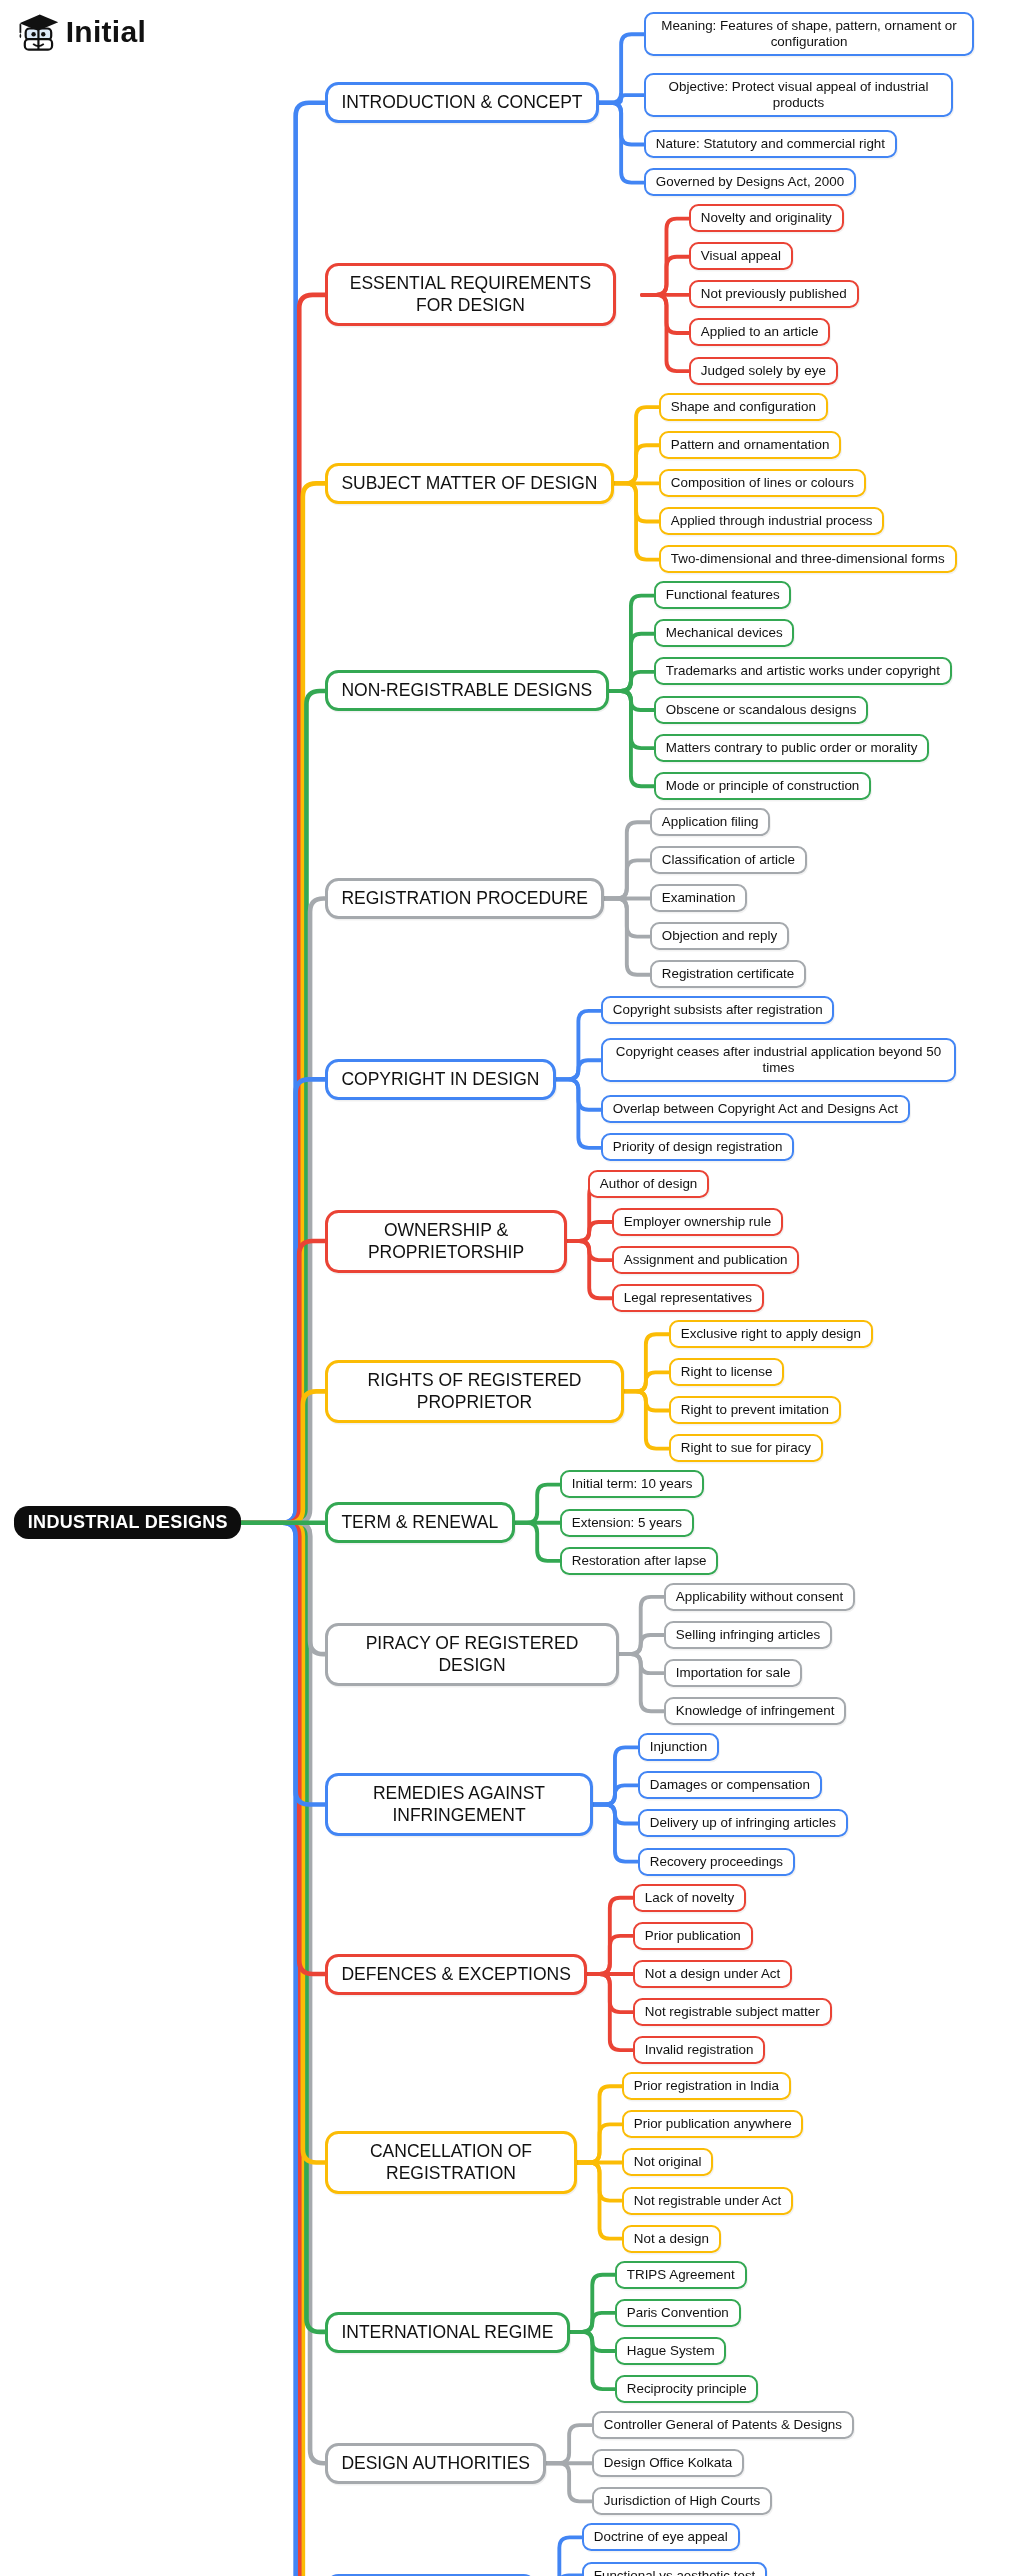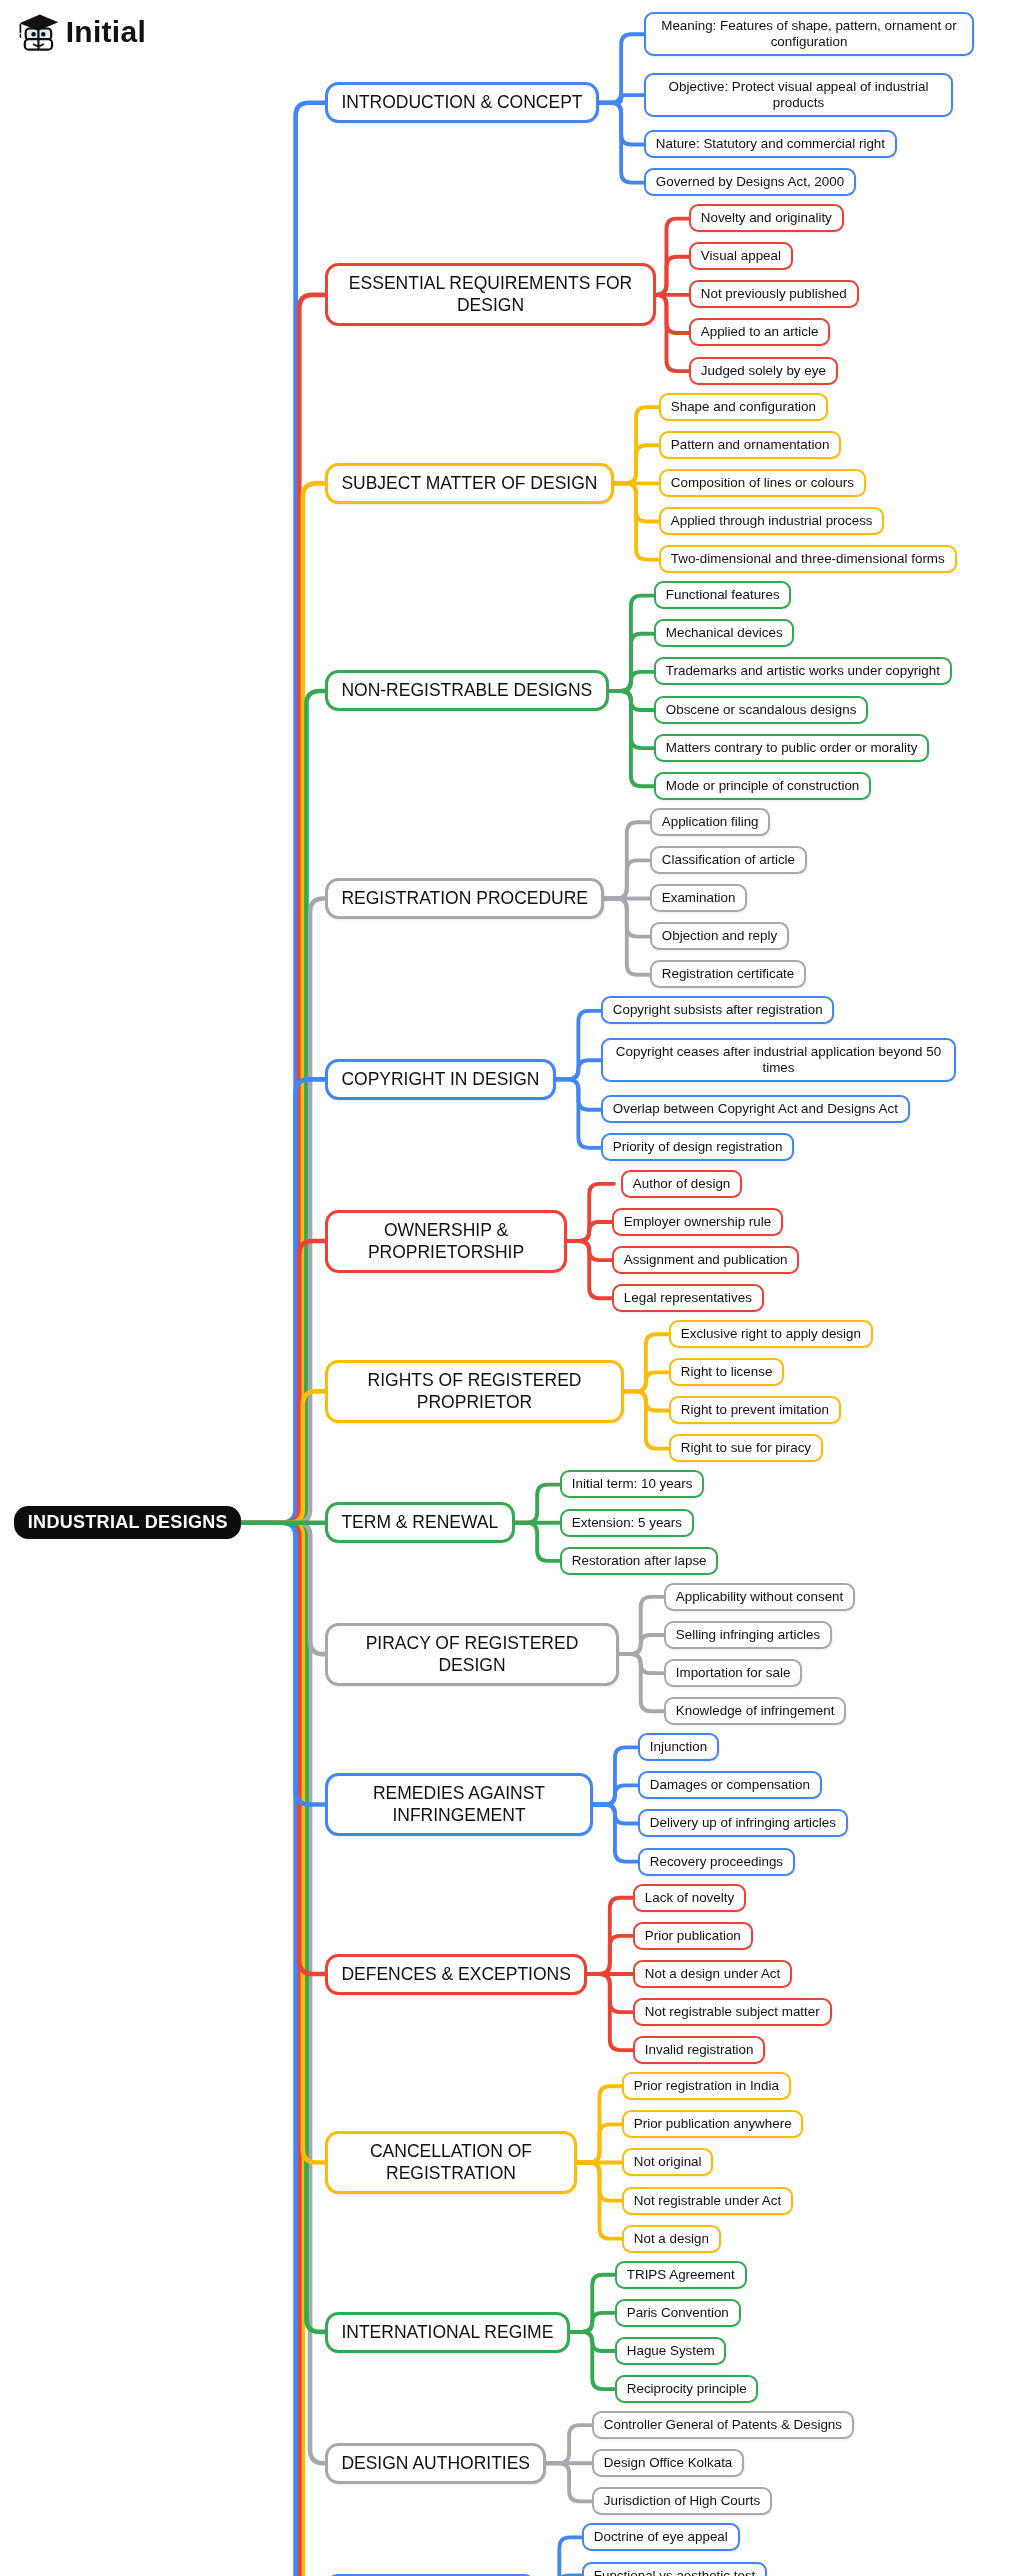--- a/index.html
+++ b/index.html
@@ -178,21 +178,21 @@
     </svg>
     <span class="brand">Initial</span>
   </div>
 
   <div id="root-node" class="node root" style="background: rgb(13, 13, 13); color: rgb(255, 255, 255); left: 14.4px; top: 1506px;">INDUSTRIAL DESIGNS</div>
 <div class="node parent" style="border-color: rgb(66, 133, 244); left: 325px; top: 82px;">INTRODUCTION &amp; CONCEPT</div>
     <div class="node child wrap" style="width: 309px; border-color: rgb(66, 133, 244); left: 644px; top: 73px;">Objective: Protect visual appeal of industrial products</div>
     <div class="node child wrap" style="width: 330px; border-color: rgb(66, 133, 244); left: 644px; top: 12px;">Meaning: Features of shape, pattern, ornament or configuration</div>
     <div class="node child" style="border-color: rgb(66, 133, 244); left: 644px; top: 130px;">Nature: Statutory and commercial right</div>
     <div class="node child" style="border-color: rgb(66, 133, 244); left: 644px; top: 168px;">Governed by Designs Act, 2000</div>
-    <div class="node parent wrap" style="width: 331px; border-color: rgb(234, 67, 53); left: 325px; top: 263px;">ESSENTIAL REQUIREMENTS FOR DESIGN</div>
+    <div class="node parent wrap" style="width: 291px; border-color: rgb(234, 67, 53); left: 325px; top: 263px;">ESSENTIAL REQUIREMENTS FOR DESIGN</div>
     <div class="node child" style="border-color: rgb(234, 67, 53); left: 689px; top: 204px;">Novelty and originality</div>
     <div class="node child" style="border-color: rgb(234, 67, 53); left: 689px; top: 242px;">Visual appeal</div>
     <div class="node child" style="border-color: rgb(234, 67, 53); left: 689px; top: 280px;">Not previously published</div>
     <div class="node child" style="border-color: rgb(234, 67, 53); left: 689px; top: 318px; text-align: right;">Applied to an article</div>
     <div class="node child" style="border-color: rgb(234, 67, 53); left: 689px; top: 357px;">Judged solely by eye</div>
     <div class="node parent" style="border-color: rgb(251, 188, 5); left: 325px; top: 463px;">SUBJECT MATTER OF DESIGN</div>
     <div class="node child" style="border-color: rgb(251, 188, 5); left: 659px; top: 393px;">Shape and configuration</div>
     <div class="node child" style="border-color: rgb(251, 188, 5); left: 659px; top: 431px;">Pattern and ornamentation</div>
     <div class="node child" style="border-color: rgb(251, 188, 5); left: 659px; top: 469px;">Composition of lines or colours</div>
     <div class="node child" style="border-color: rgb(251, 188, 5); left: 659px; top: 507px;">Applied through industrial process</div>
@@ -209,21 +209,21 @@
     <div class="node child" style="border-color: rgb(165, 169, 173); left: 650px; top: 846px;">Classification of article</div>
     <div class="node child" style="border-color: rgb(165, 169, 173); left: 650px; top: 884px;">Examination</div>
     <div class="node child" style="border-color: rgb(165, 169, 173); left: 650px; top: 922px;">Objection and reply</div>
     <div class="node child" style="border-color: rgb(165, 169, 173); left: 650px; top: 960px;">Registration certificate</div>
     <div class="node parent" style="border-color: rgb(66, 133, 244); left: 325px; top: 1059px;">COPYRIGHT IN DESIGN</div>
     <div class="node child" style="border-color: rgb(66, 133, 244); left: 601px; top: 996px;">Copyright subsists after registration</div>
     <div class="node child wrap" style="width: 355px; border-color: rgb(66, 133, 244); left: 601px; top: 1038px;">Copyright ceases after industrial application beyond 50 times</div>
     <div class="node child" style="border-color: rgb(66, 133, 244); left: 601px; top: 1095px;">Overlap between Copyright Act and Designs Act</div>
     <div class="node child" style="border-color: rgb(66, 133, 244); left: 601px; top: 1133px;">Priority of design registration</div>
     <div class="node parent wrap" style="width: 242px; border-color: rgb(234, 67, 53); left: 325px; top: 1210px;">OWNERSHIP &amp; PROPRIETORSHIP</div>
-    <div class="node child" style="border-color: rgb(234, 67, 53); left: 621px; top: 1170px;">Author of design</div>
+    <div class="node child" style="border-color: rgb(234, 67, 53); left: 588px; top: 1170px;">Author of design</div>
     <div class="node child" style="border-color: rgb(234, 67, 53); left: 612px; top: 1208px;">Employer ownership rule</div>
     <div class="node child" style="border-color: rgb(234, 67, 53); left: 612px; top: 1246px;">Assignment and publication</div>
     <div class="node child" style="border-color: rgb(234, 67, 53); left: 612px; top: 1284px;">Legal representatives</div>
     <div class="node parent wrap" style="width: 299px; border-color: rgb(251, 188, 5); left: 325px; top: 1360px;">RIGHTS OF REGISTERED PROPRIETOR</div>
     <div class="node child" style="border-color: rgb(251, 188, 5); left: 669px; top: 1320px;">Exclusive right to apply design</div>
     <div class="node child" style="border-color: rgb(251, 188, 5); left: 669px; top: 1358px;">Right to license</div>
     <div class="node child" style="border-color: rgb(251, 188, 5); left: 669px; top: 1396px;">Right to prevent imitation</div>
     <div class="node child" style="border-color: rgb(251, 188, 5); left: 669px; top: 1434px;">Right to sue for piracy</div>
     <div class="node parent" style="border-color: rgb(52, 168, 83); left: 325px; top: 1502px;">TERM &amp; RENEWAL</div>
     <div class="node child" style="border-color: rgb(52, 168, 83); left: 560px; top: 1470px;">Initial term: 10 years</div>

